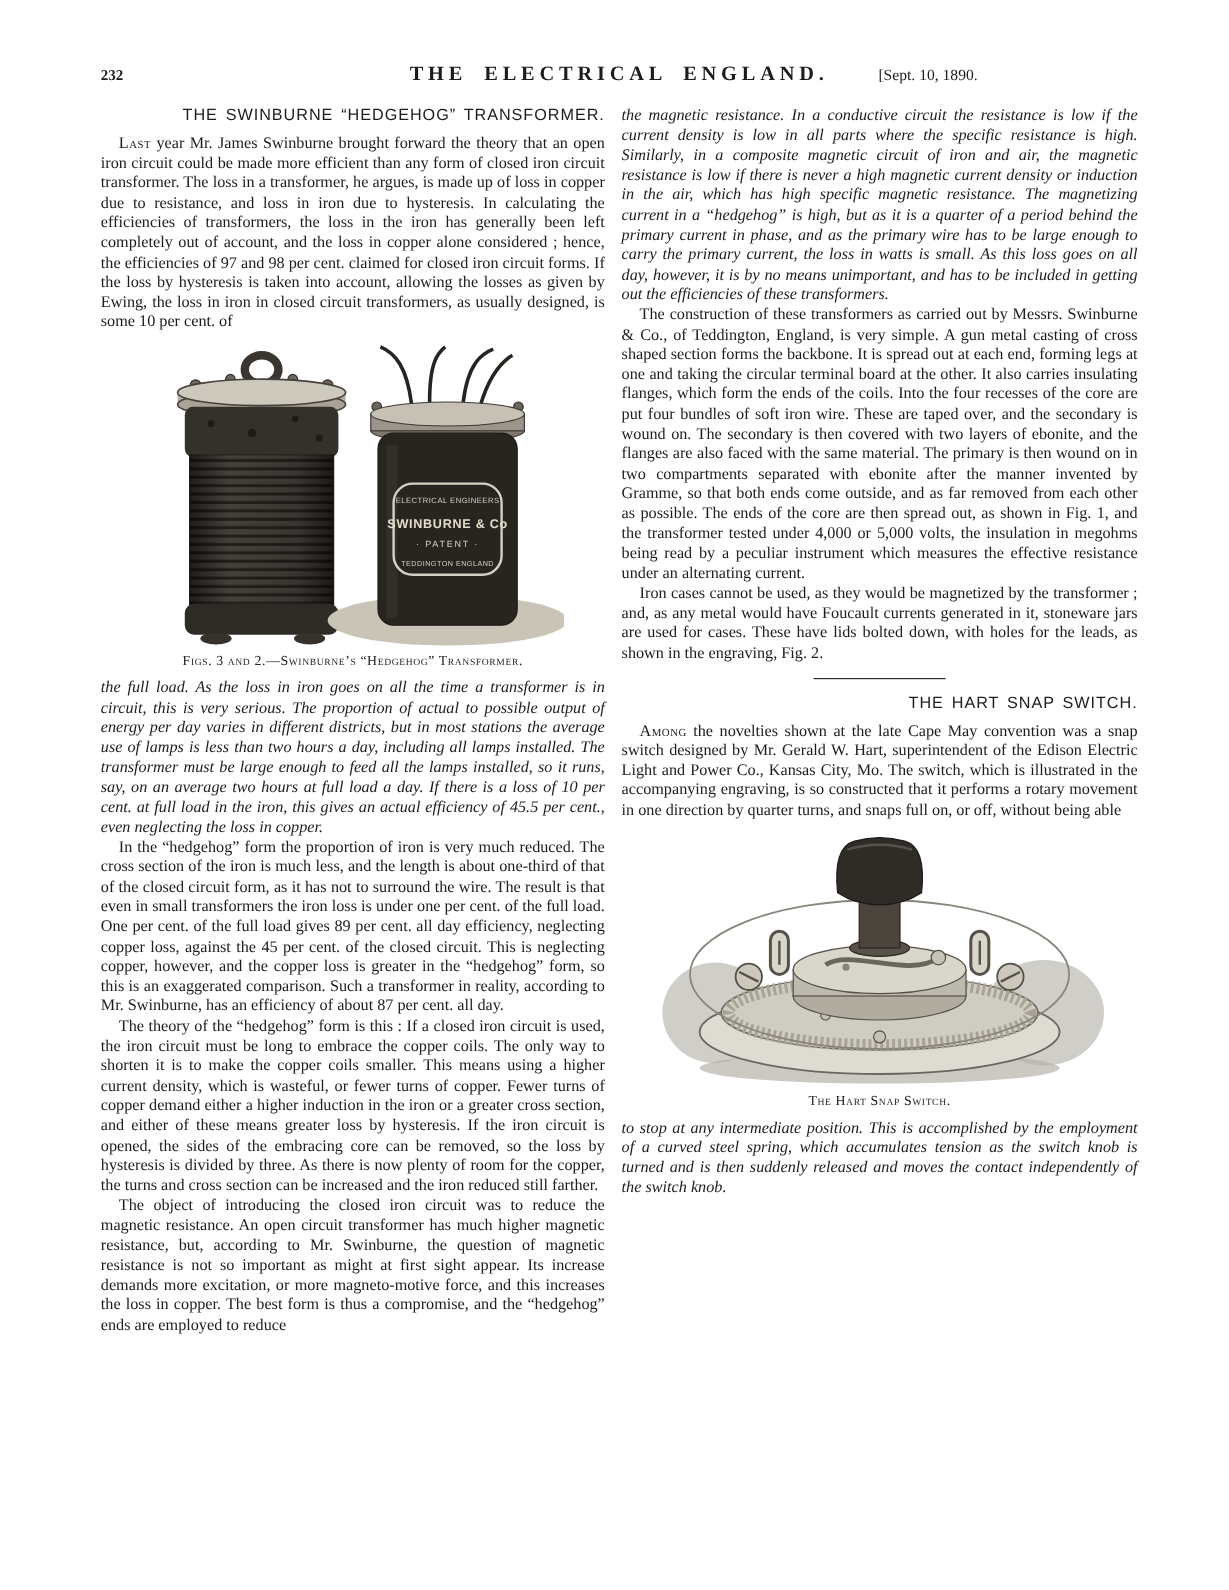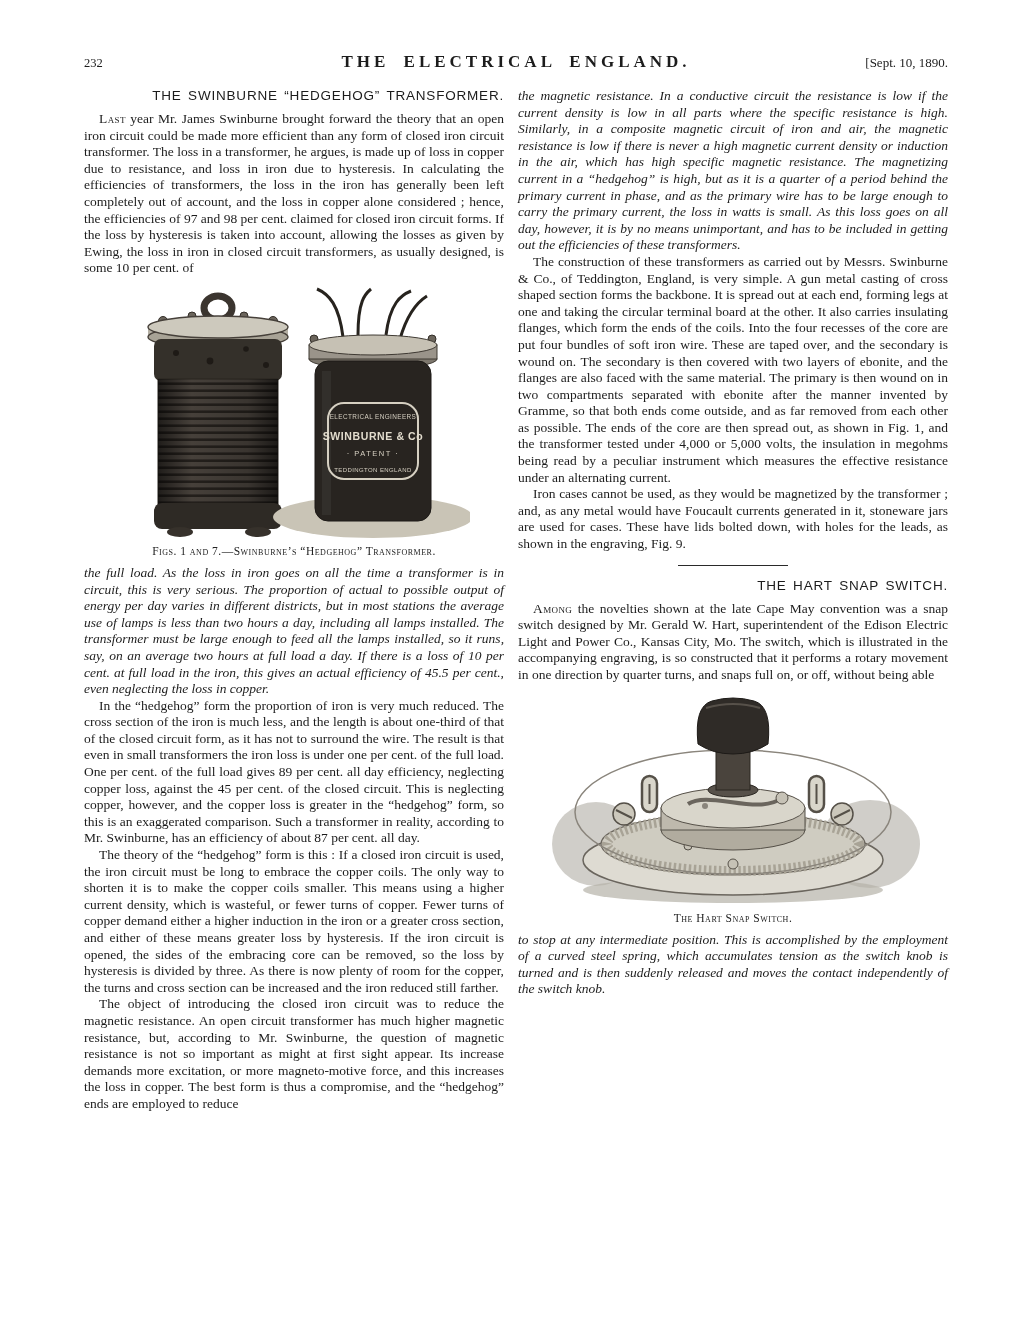--- a/index.html
+++ b/index.html
@@ -4,22 +4,22 @@
 <style>
   html,body{margin:0;padding:0;}
   body{
     width:1024px;height:1325px;overflow:hidden;background:#ffffff;
     font-family:"Liberation Serif", serif;color:#1c1c1c;
     -webkit-font-smoothing:antialiased;
   }
   .page{padding:52px 76px 0 84px;}
   
   .masthead{display:flex;align-items:baseline;}
-  .masthead .side{flex:1;font-size:12.5px;font-weight:normal;}
-  .masthead .side.right{text-align:right;font-weight:normal;font-size:13px;}
+  .masthead .side{flex:1;font-size:12.5px;font-weight:bold;}
+  .masthead .side.right{text-align:left;font-weight:normal;font-size:13px;}
   .masthead .journal{
     flex:2;text-align:center;font-weight:bold;font-size:17px;
     letter-spacing:4px;word-spacing:6px;
   }
   
   .cols{display:flex;gap:14px;margin-top:16px;}
   .col{width:420px;}
   .col.right{width:430px;}
   h2.art-title{
     font-family:"Liberation Sans", sans-serif;
@@ -106,33 +106,33 @@
             <rect x="204" y="84" width="9" height="144" fill="#ffffff" opacity="0.05"></rect>
             <g>
               <rect x="210" y="116" width="90" height="76" rx="16" fill="none" stroke="#d6d0c2" stroke-width="2"></rect>
               <text x="255" y="132" text-anchor="middle" font-size="6.4" letter-spacing="0.4" fill="#d6d0c2" font-family="Liberation Sans, sans-serif">ELECTRICAL ENGINEERS</text>
               <text x="255" y="153" text-anchor="middle" font-size="10.5" font-weight="bold" letter-spacing="0.6" fill="#e2dccd" font-family="Liberation Sans, sans-serif">SWINBURNE &amp; Co</text>
               <text x="255" y="169" text-anchor="middle" font-size="7.5" letter-spacing="1.5" fill="#d6d0c2" font-family="Liberation Sans, sans-serif">· PATENT ·</text>
               <text x="255" y="185" text-anchor="middle" font-size="6" letter-spacing="0.4" fill="#d6d0c2" font-family="Liberation Sans, sans-serif">TEDDINGTON ENGLAND</text>
             </g>
           </g>
         </svg>
-        <figcaption>Figs. 1 and 7.—Swinburne’s “Hedgehog” Transformer.</figcaption>
+        <figcaption>Figs. 3 and 2.—Swinburne’s “Hedgehog” Transformer.</figcaption>
       </figure>
 
       <p class="cont">the full load.  As the loss in iron goes on all the time a transformer is in circuit, this is very serious.  The proportion of actual to possible output of energy per day varies in different districts, but in most stations the average use of lamps is less than two hours a day, including all lamps installed.  The transformer must be large enough to feed all the lamps installed, so it runs, say, on an average two hours at full load a day.  If there is a loss of 10 per cent. at full load in the iron, this gives an actual efficiency of 45.5 per cent., even neglecting the loss in copper.</p>
       <p>In the “hedgehog” form the proportion of iron is very much reduced.  The cross section of the iron is much less, and the length is about one-third of that of the closed circuit form, as it has not to surround the wire.  The result is that even in small transformers the iron loss is under one per cent. of the full load.  One per cent. of the full load gives 89 per cent. all day efficiency, neglecting copper loss, against the 45 per cent. of the closed circuit.  This is neglecting copper, however, and the copper loss is greater in the “hedgehog” form, so this is an exaggerated comparison.  Such a transformer in reality, according to Mr. Swinburne, has an efficiency of about 87 per cent. all day.</p>
       <p>The theory of the “hedgehog” form is this : If a closed iron circuit is used, the iron circuit must be long to embrace the copper coils.  The only way to shorten it is to make the copper coils smaller.  This means using a higher current density, which is wasteful, or fewer turns of copper.  Fewer turns of copper demand either a higher induction in the iron or a greater cross section, and either of these means greater loss by hysteresis.  If the iron circuit is opened, the sides of the embracing core can be removed, so the loss by hysteresis is divided by three.  As there is now plenty of room for the copper, the turns and cross section can be increased and the iron reduced still farther.</p>
       <p>The object of introducing the closed iron circuit was to reduce the magnetic resistance.  An open circuit transformer has much higher magnetic resistance, but, according to Mr. Swinburne, the question of magnetic resistance is not so important as might at first sight appear.  Its increase demands more excitation, or more magneto-motive force, and this increases the loss in copper.  The best form is thus a compromise, and the “hedgehog” ends are employed to reduce</p>
     </div>
 
     <div class="col right">
       <p class="cont">the magnetic resistance.  In a conductive circuit the resistance is low if the current density is low in all parts where the specific resistance is high.  Similarly, in a composite magnetic circuit of iron and air, the magnetic resistance is low if there is never a high magnetic current density or induction in the air, which has high specific magnetic resistance.  The magnetizing current in a “hedgehog” is high, but as it is a quarter of a period behind the primary current in phase, and as the primary wire has to be large enough to carry the primary current, the loss in watts is small.  As this loss goes on all day, however, it is by no means unimportant, and has to be included in getting out the efficiencies of these transformers.</p>
       <p>The construction of these transformers as carried out by Messrs. Swinburne &amp; Co., of Teddington, England, is very simple.  A gun metal casting of cross shaped section forms the backbone.  It is spread out at each end, forming legs at one and taking the circular terminal board at the other. It also carries insulating flanges, which form the ends of the coils.  Into the four recesses of the core are put four bundles of soft iron wire.  These are taped over, and the secondary is wound on.  The secondary is then covered with two layers of ebonite, and the flanges are also faced with the same material.  The primary is then wound on in two compartments separated with ebonite after the manner invented by Gramme, so that both ends come outside, and as far removed from each other as possible.  The ends of the core are then spread out, as shown in Fig. 1, and the transformer tested under 4,000 or 5,000 volts, the insulation in megohms being read by a peculiar instrument which measures the effective resistance under an alternating current.</p>
-      <p>Iron cases cannot be used, as they would be magnetized by the transformer ; and, as any metal would have Foucault currents generated in it, stoneware jars are used for cases. These have lids bolted down, with holes for the leads, as shown in the engraving, Fig. 9.</p>
+      <p>Iron cases cannot be used, as they would be magnetized by the transformer ; and, as any metal would have Foucault currents generated in it, stoneware jars are used for cases. These have lids bolted down, with holes for the leads, as shown in the engraving, Fig. 2.</p>
 
       <hr class="sep">
 
       <h2 class="art-title">THE HART SNAP SWITCH.</h2>
 
       <p><span class="sc">Among</span><span> the novelties shown at the late Cape May convention was a snap switch designed by Mr. Gerald W. Hart, superintendent of the Edison Electric Light and Power Co., Kansas City, Mo.  The switch, which is illustrated in the accompanying engraving, is so constructed that it performs a rotary movement in one direction by quarter turns, and snaps full on, or off, without being able</span></p>
 
       <figure>
         <svg width="386" height="212" viewBox="0 0 386 212" aria-hidden="true">
 

